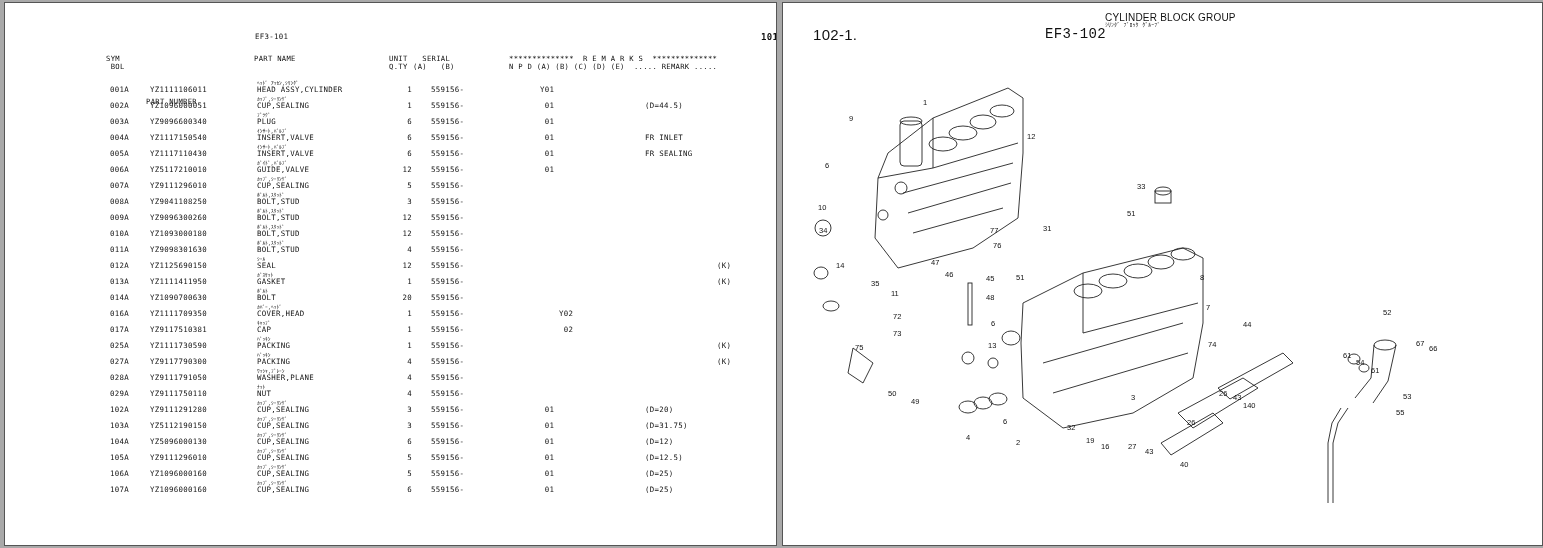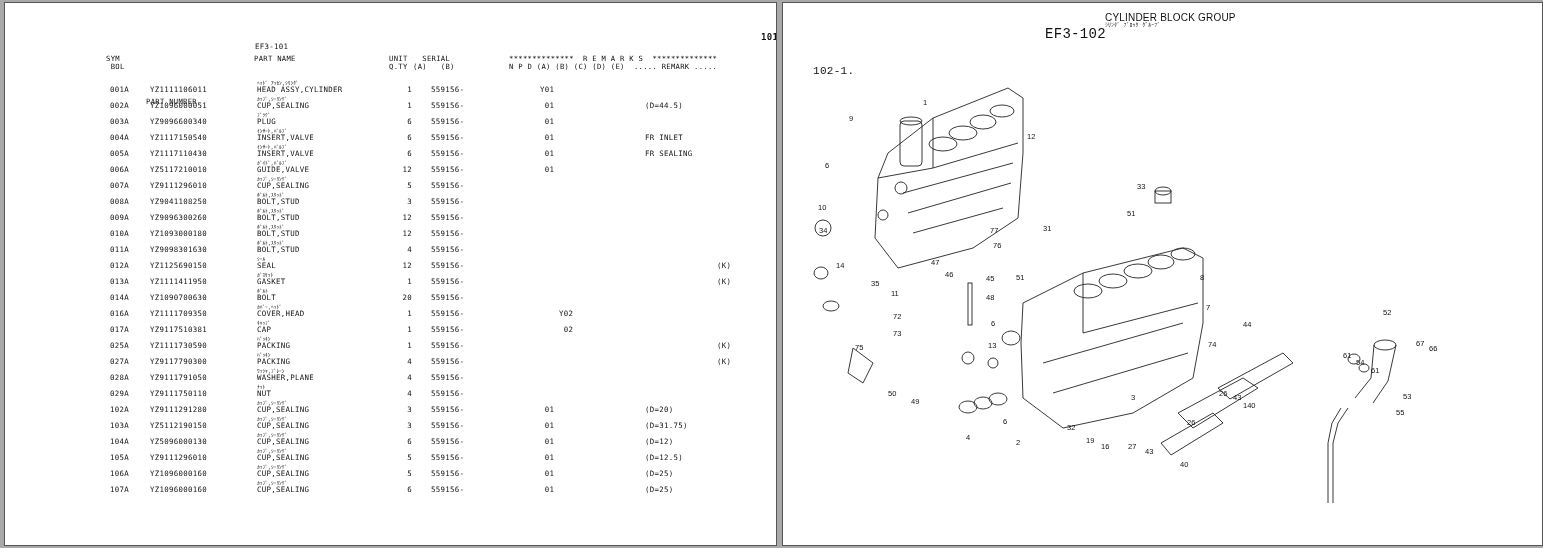--- a/index.html
+++ b/index.html
@@ -18,37 +18,37 @@
   #page-left { left: 4px; width: 773px; height: 544px; }
   #page-right { left: 782px; width: 761px; height: 544px; }
 
   .scanstrip { position: absolute; top: 2px; height: 3px; left: 20px; right: 20px;
     background: repeating-linear-gradient(90deg,#444 0 6px,transparent 6px 22px,#444 22px 26px,transparent 26px 60px);
     opacity: .55; }
 
   .t { position: absolute; font-size: 7.4px; color: #111; letter-spacing: .3px; white-space: pre; line-height: 8px; }
   .kana { position: absolute; font-size: 5.4px; color: #222; white-space: pre; line-height: 6px; }
 
-  .hdr-doc { left: 250px; top: 40px; }
+  .hdr-doc { left: 250px; top: 30px; }
   .hdr-pg { left: 756px; top: 30px; font-size: 9px; font-weight: bold; }
   .col-h { font-size: 7.2px; }
 
   .row { position: absolute; left: 0; width: 100%; height: 16px; }
   .row .sym { left: 105px; top: 6px; }
   .row .pn  { left: 145px; top: 6px; }
   .row .kn  { left: 252px; top: 0px; }
   .row .nm  { left: 252px; top: 6px; }
   .row .qty { left: 385px; top: 6px; width: 22px; text-align: right; }
   .row .ser { left: 426px; top: 6px; }
   .row .npd { left: 535px; top: 6px; }
   .row .rmk { left: 640px; top: 6px; }
   .row .k   { left: 712px; top: 6px; }
 
   
-  .r-pg { left: 30px; top: 28px; font-family: Liberation Mono, monospace; font-size: 11px; margin-top: 36px; }
+  .r-pg { left: 30px; top: 28px; font-family: Liberation Sans, sans-serif; font-size: 15px; }
   .r-code { left: 262px; top: 27px; font-family: Liberation Mono, monospace; font-size: 14px; }
   .r-kana { left: 322px; top: 19px; font-size: 6px; }
   .r-title { left: 322px; top: 11px; font-family: "Liberation Sans", sans-serif; font-size: 10px; letter-spacing: .2px; }
   .diagram { position: absolute; left: 0; top: 0; width: 761px; height: 544px; }
   .callout { font-family: "Liberation Sans", sans-serif; font-size: 7.5px; fill: #111; }
 </style>
 </head>
 <body>
 
 <div class="scanstrip"></div>

